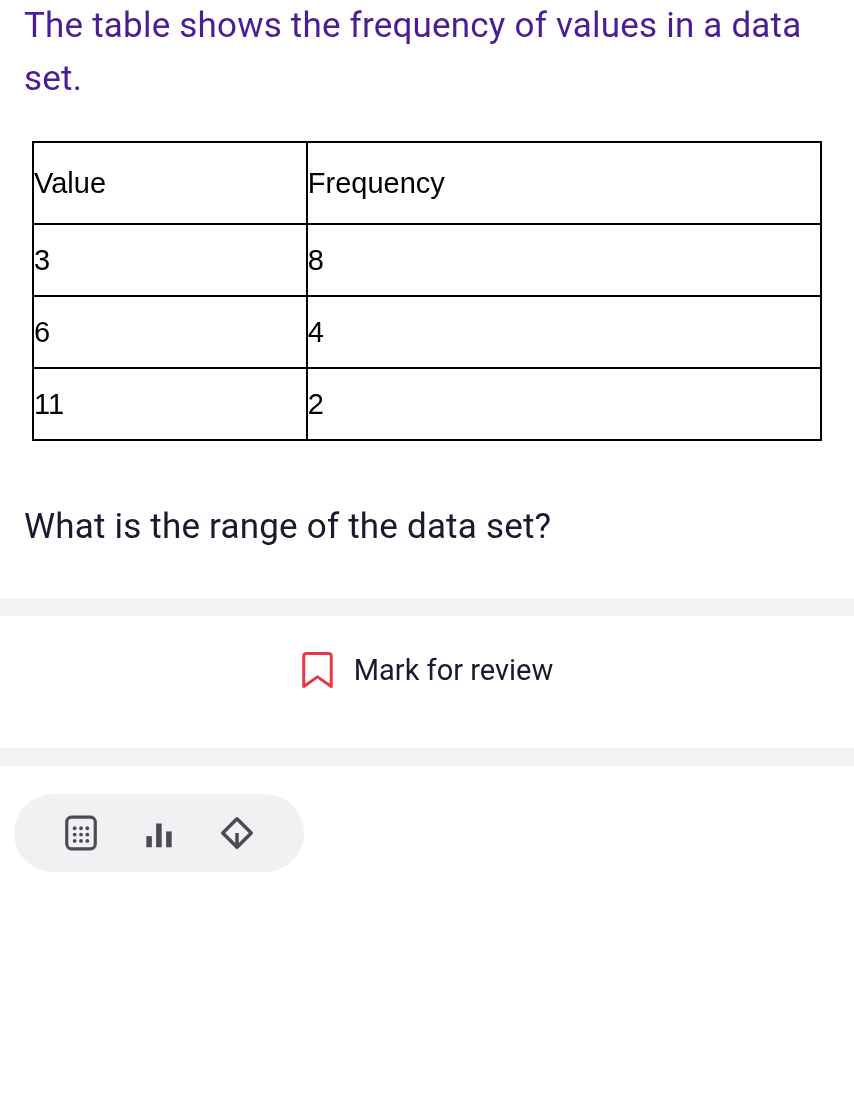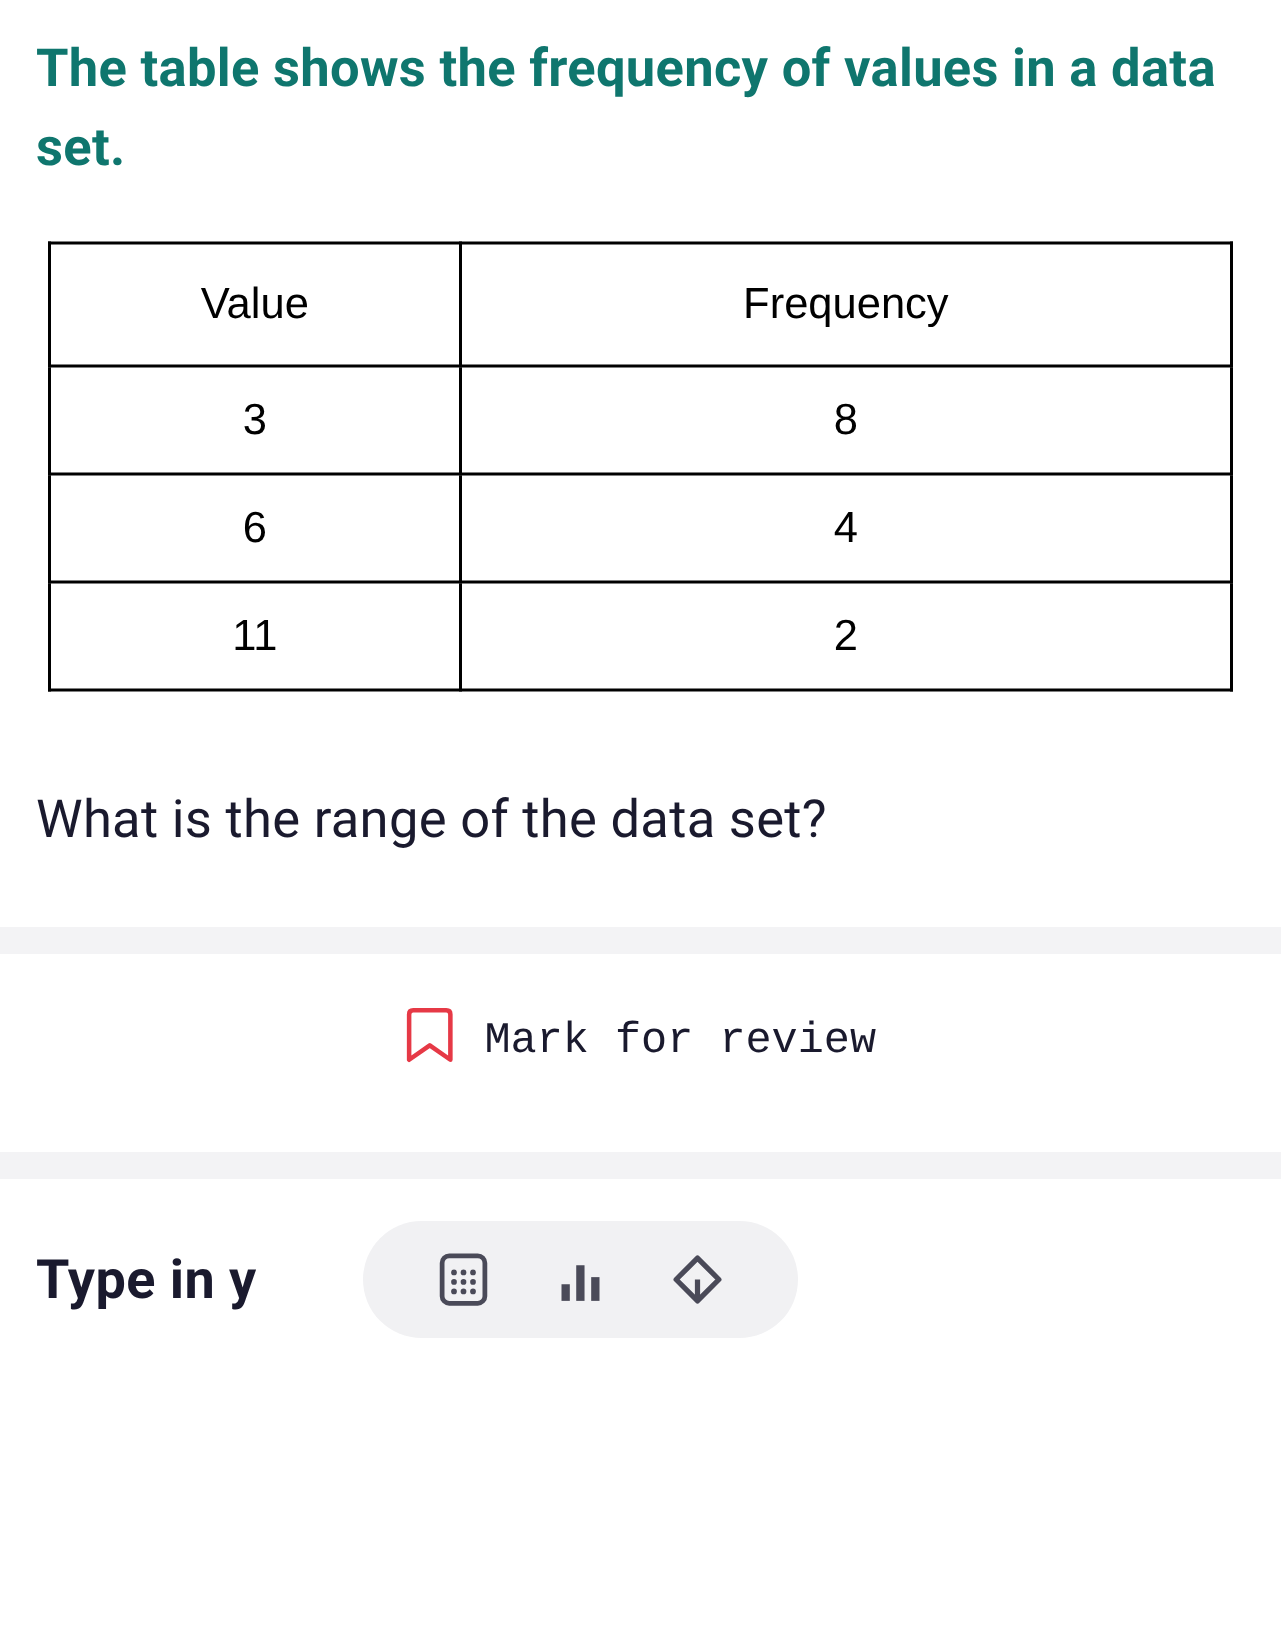--- a/index.html
+++ b/index.html
@@ -9,36 +9,35 @@
     }
     body {
       font-family: -apple-system, BlinkMacSystemFont, "Segoe UI", Roboto, Helvetica, Arial, sans-serif;
       width: 854px;
       background: #fff;
       color: #1a1a2e;
     }
     .question-intro {
       font-size: 35px;
       line-height: 1.5;
-      padding: 20px 24px 0 24px;
+      padding: 0 24px 0 24px;
       letter-spacing: 0.2px;
-      color: #0f766e;
-      font-weight: bold;
+      color: #4c1d95;
     }
     .table-wrapper {
       padding: 36px 32px 20px 32px;
     }
     table {
       border-collapse: collapse;
       width: 100%;
       font-family: Arial, Helvetica, sans-serif;
     }
     table td, table th {
       border: 2px solid #000;
-      text-align: center;
+      text-align: left;
       vertical-align: middle;
       font-size: 29px;
       font-weight: 400;
       color: #000;
     }
     table th {
       height: 82px;
       font-weight: 400;
     }
     table td {
@@ -51,25 +50,24 @@
       letter-spacing: 0.2px;
       color: #1a1a2e;
     }
     .divider {
       height: 18px;
       background: #f3f3f5;
       margin-top: 24px;
     }
     .mark-review-row {
       display: flex;
-      align-items: flex-end;
+      align-items: center;
       justify-content: center;
       padding: 34px 0;
       gap: 20px;
-      font-family: Liberation Mono, monospace;
     }
     .bookmark-icon {
       width: 33px;
       height: 40px;
     }
     .mark-review-label {
       font-size: 29px;
       color: #1a1a2e;
     }
     .type-row {
@@ -144,21 +142,20 @@
     <svg viewBox="0 0 24 28" width="33" height="40">
       <path d="M4 2 L20 2 Q22 2 22 4 L22 26 L12 19 L2 26 L2 4 Q2 2 4 2 Z" fill="none" stroke="#e63946" stroke-width="2.2" stroke-linejoin="round"></path>
     </svg>
   </span>
   <span class="mark-review-label">Mark for review</span>
 </div>
 
 <div class="divider"></div>
 
 <div class="type-row">
-  <div class="type-label">Type in y</div>
   <div class="toolbar">
     <span class="tool-icon">
       <svg viewBox="0 0 24 24" width="38" height="38">
         <rect x="3" y="2" width="18" height="20" rx="3" fill="none" stroke="#4a4a58" stroke-width="2"></rect>
         <circle cx="8" cy="9" r="1.2" fill="#4a4a58"></circle>
         <circle cx="12" cy="9" r="1.2" fill="#4a4a58"></circle>
         <circle cx="16" cy="9" r="1.2" fill="#4a4a58"></circle>
         <circle cx="8" cy="13" r="1.2" fill="#4a4a58"></circle>
         <circle cx="12" cy="13" r="1.2" fill="#4a4a58"></circle>
         <circle cx="16" cy="13" r="1.2" fill="#4a4a58"></circle>

